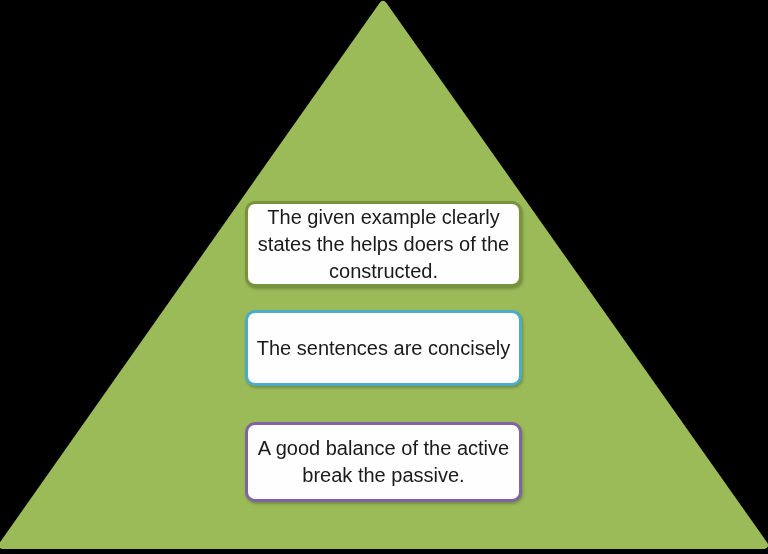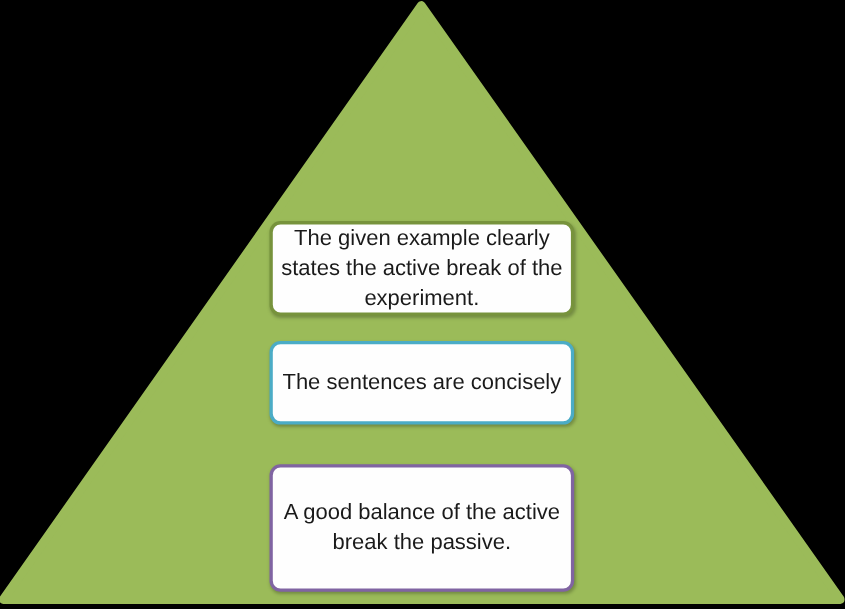--- a/index.html
+++ b/index.html
@@ -44,35 +44,35 @@
     box-shadow: 1px 2px 3px rgba(0,0,0,0.25);
   }
   .level-box .line {
     font-size: 20px;
     line-height: 27px;
     color: #1a1a1a;
     white-space: nowrap;
   }
   #box-1 { top: 201px; height: 86px; }
   #box-2 { top: 310px; height: 76px; }
-  #box-3 { top: 422px; height: 116px; }
+  #box-3 { top: 422px; height: 80px; }
 </style>
 </head>
 <body>
 
 <div class="canvas">
 
   <svg class="triangle-svg" viewBox="0 0 768 554" aria-hidden="true">
     <polygon stroke-linejoin="round" stroke-width="8" points="383,5 764,545 3,545" style="fill: rgb(155, 187, 89); stroke: rgb(155, 187, 89);"></polygon>
   </svg>
 
   <div class="level-box" id="box-1" style="border-color: rgb(119, 147, 60);">
     <div class="line">The given example clearly</div>
-    <div class="line">states the active break of the</div>
-    <div class="line">experiment.</div>
+    <div class="line">states the helps doers of the</div>
+    <div class="line">constructed.</div>
   </div>
 
   <div class="level-box" id="box-2" style="border-color: rgb(75, 172, 198);">
     <div class="line">The sentences are concisely</div>
   </div>
 
   <div class="level-box" id="box-3" style="border-color: rgb(128, 100, 162);">
     <div class="line">A good balance of the active</div>
     <div class="line">break the passive.</div>
   </div>

